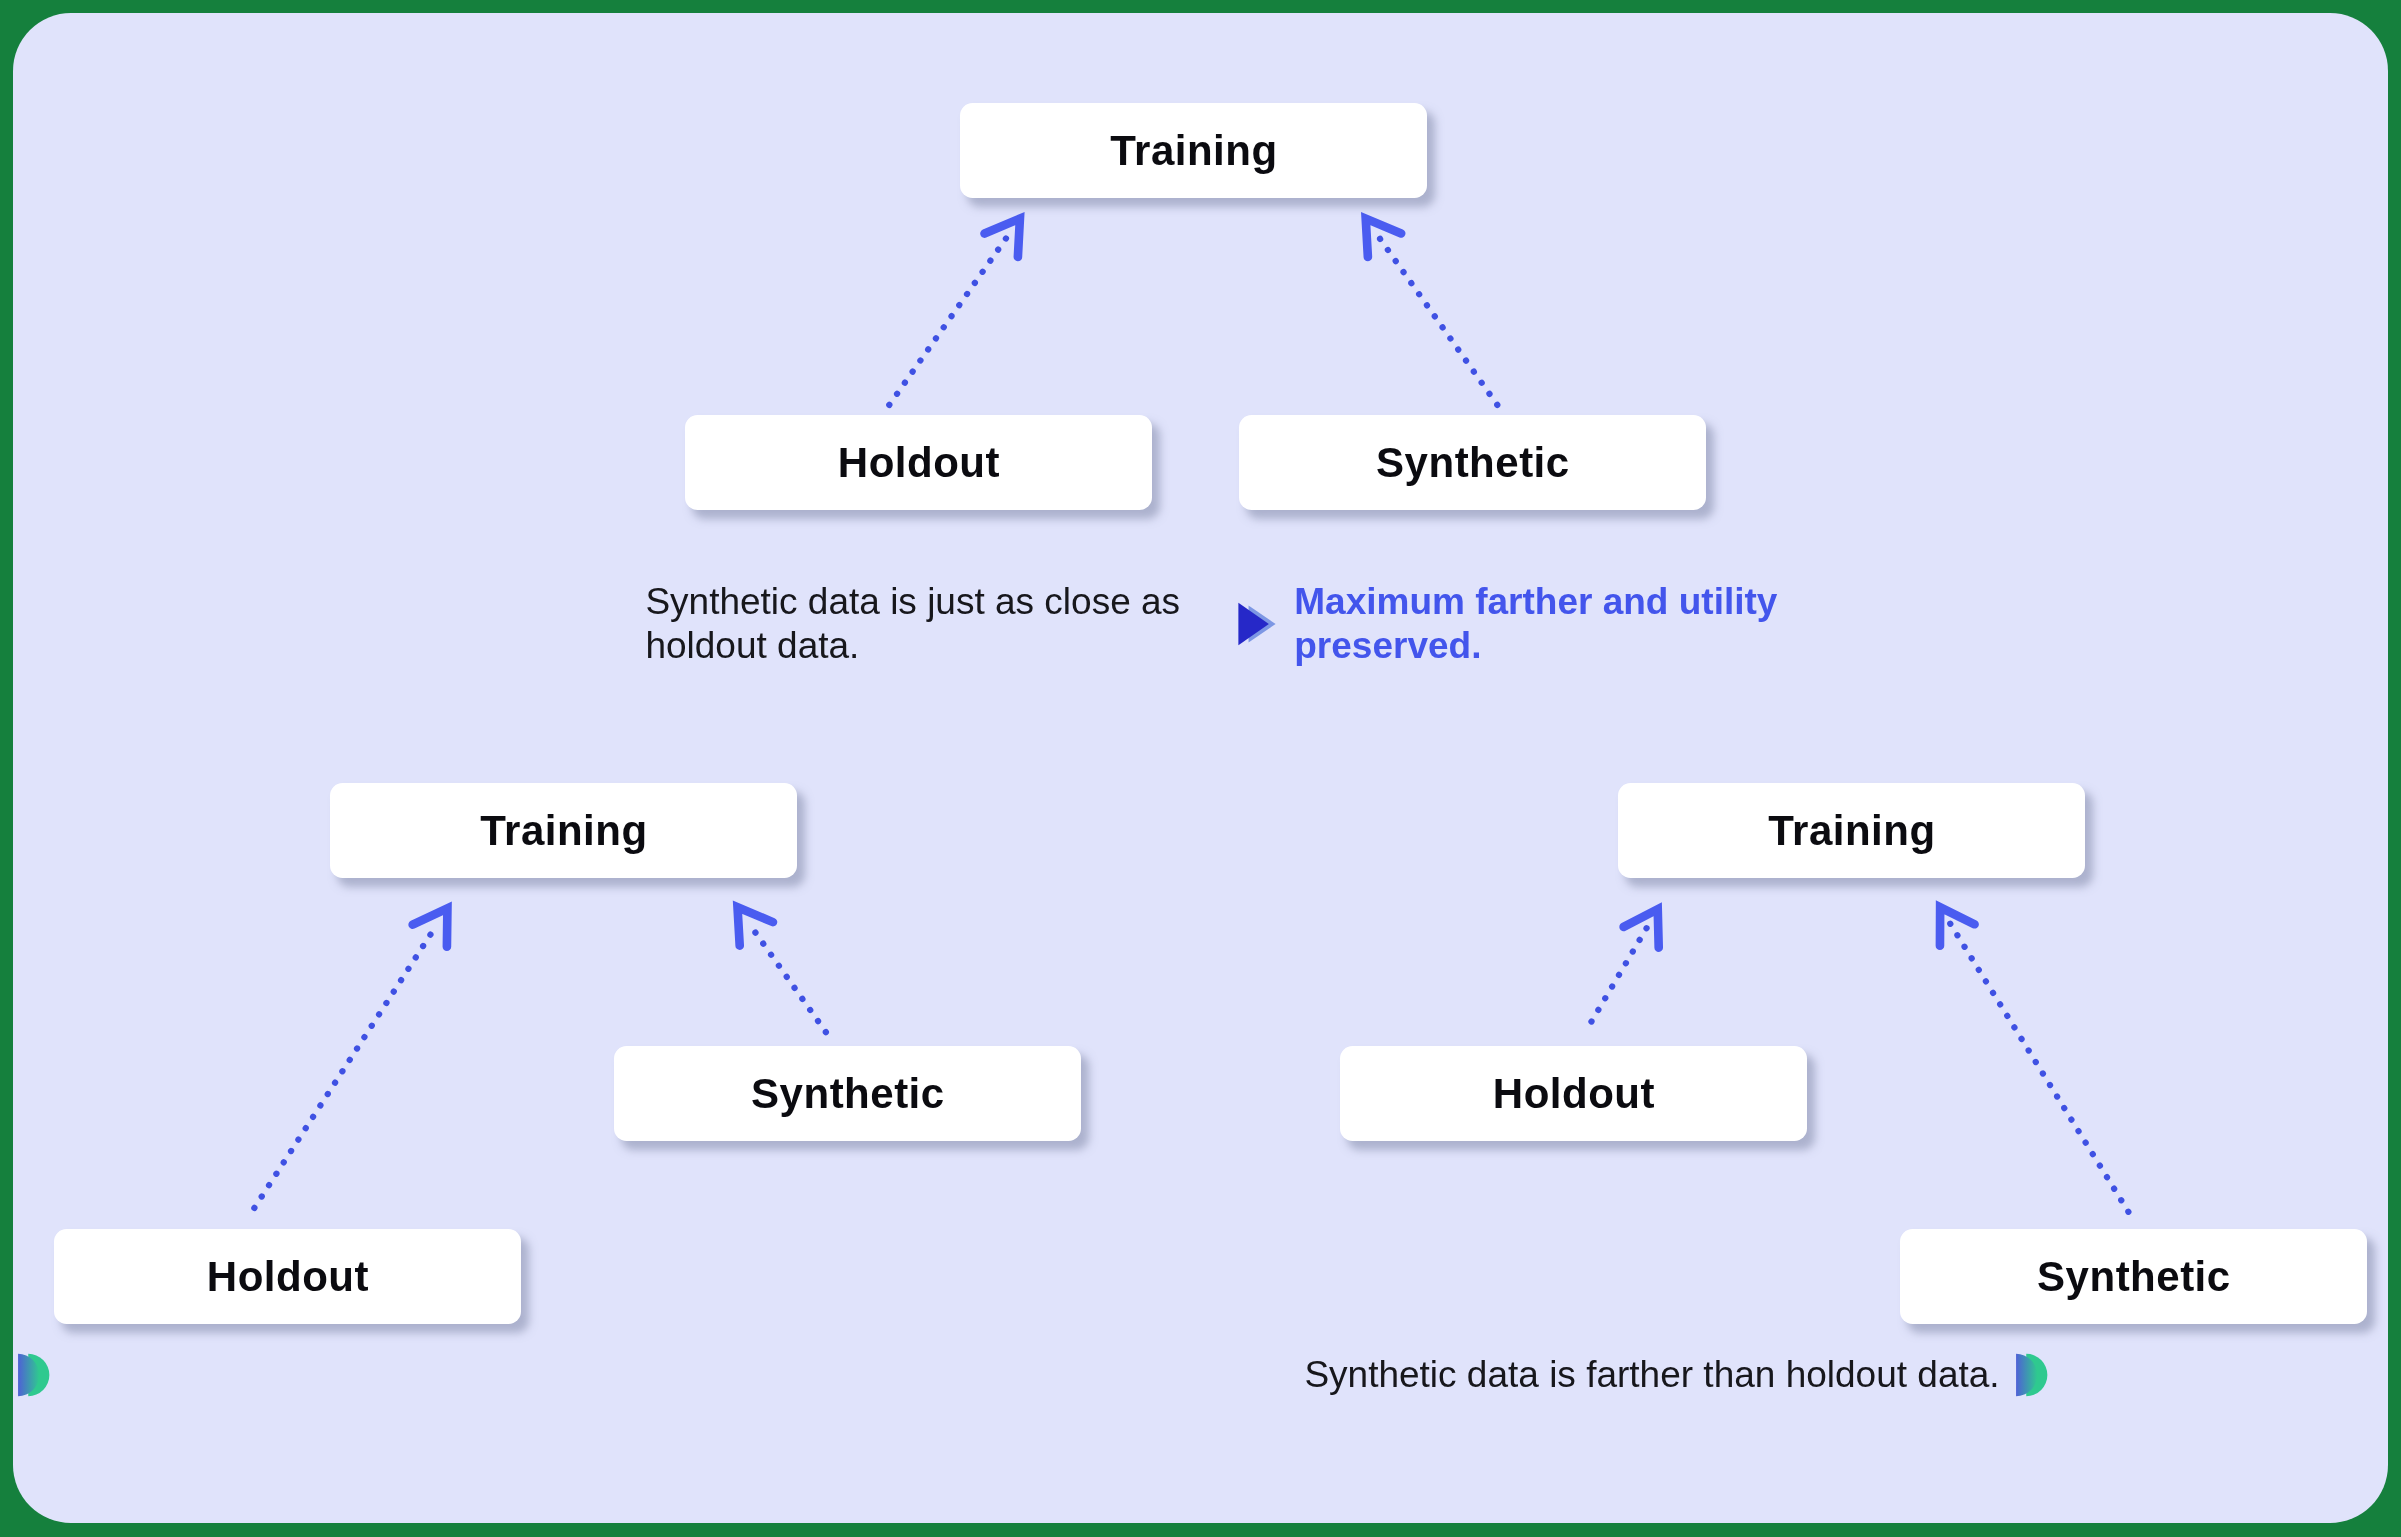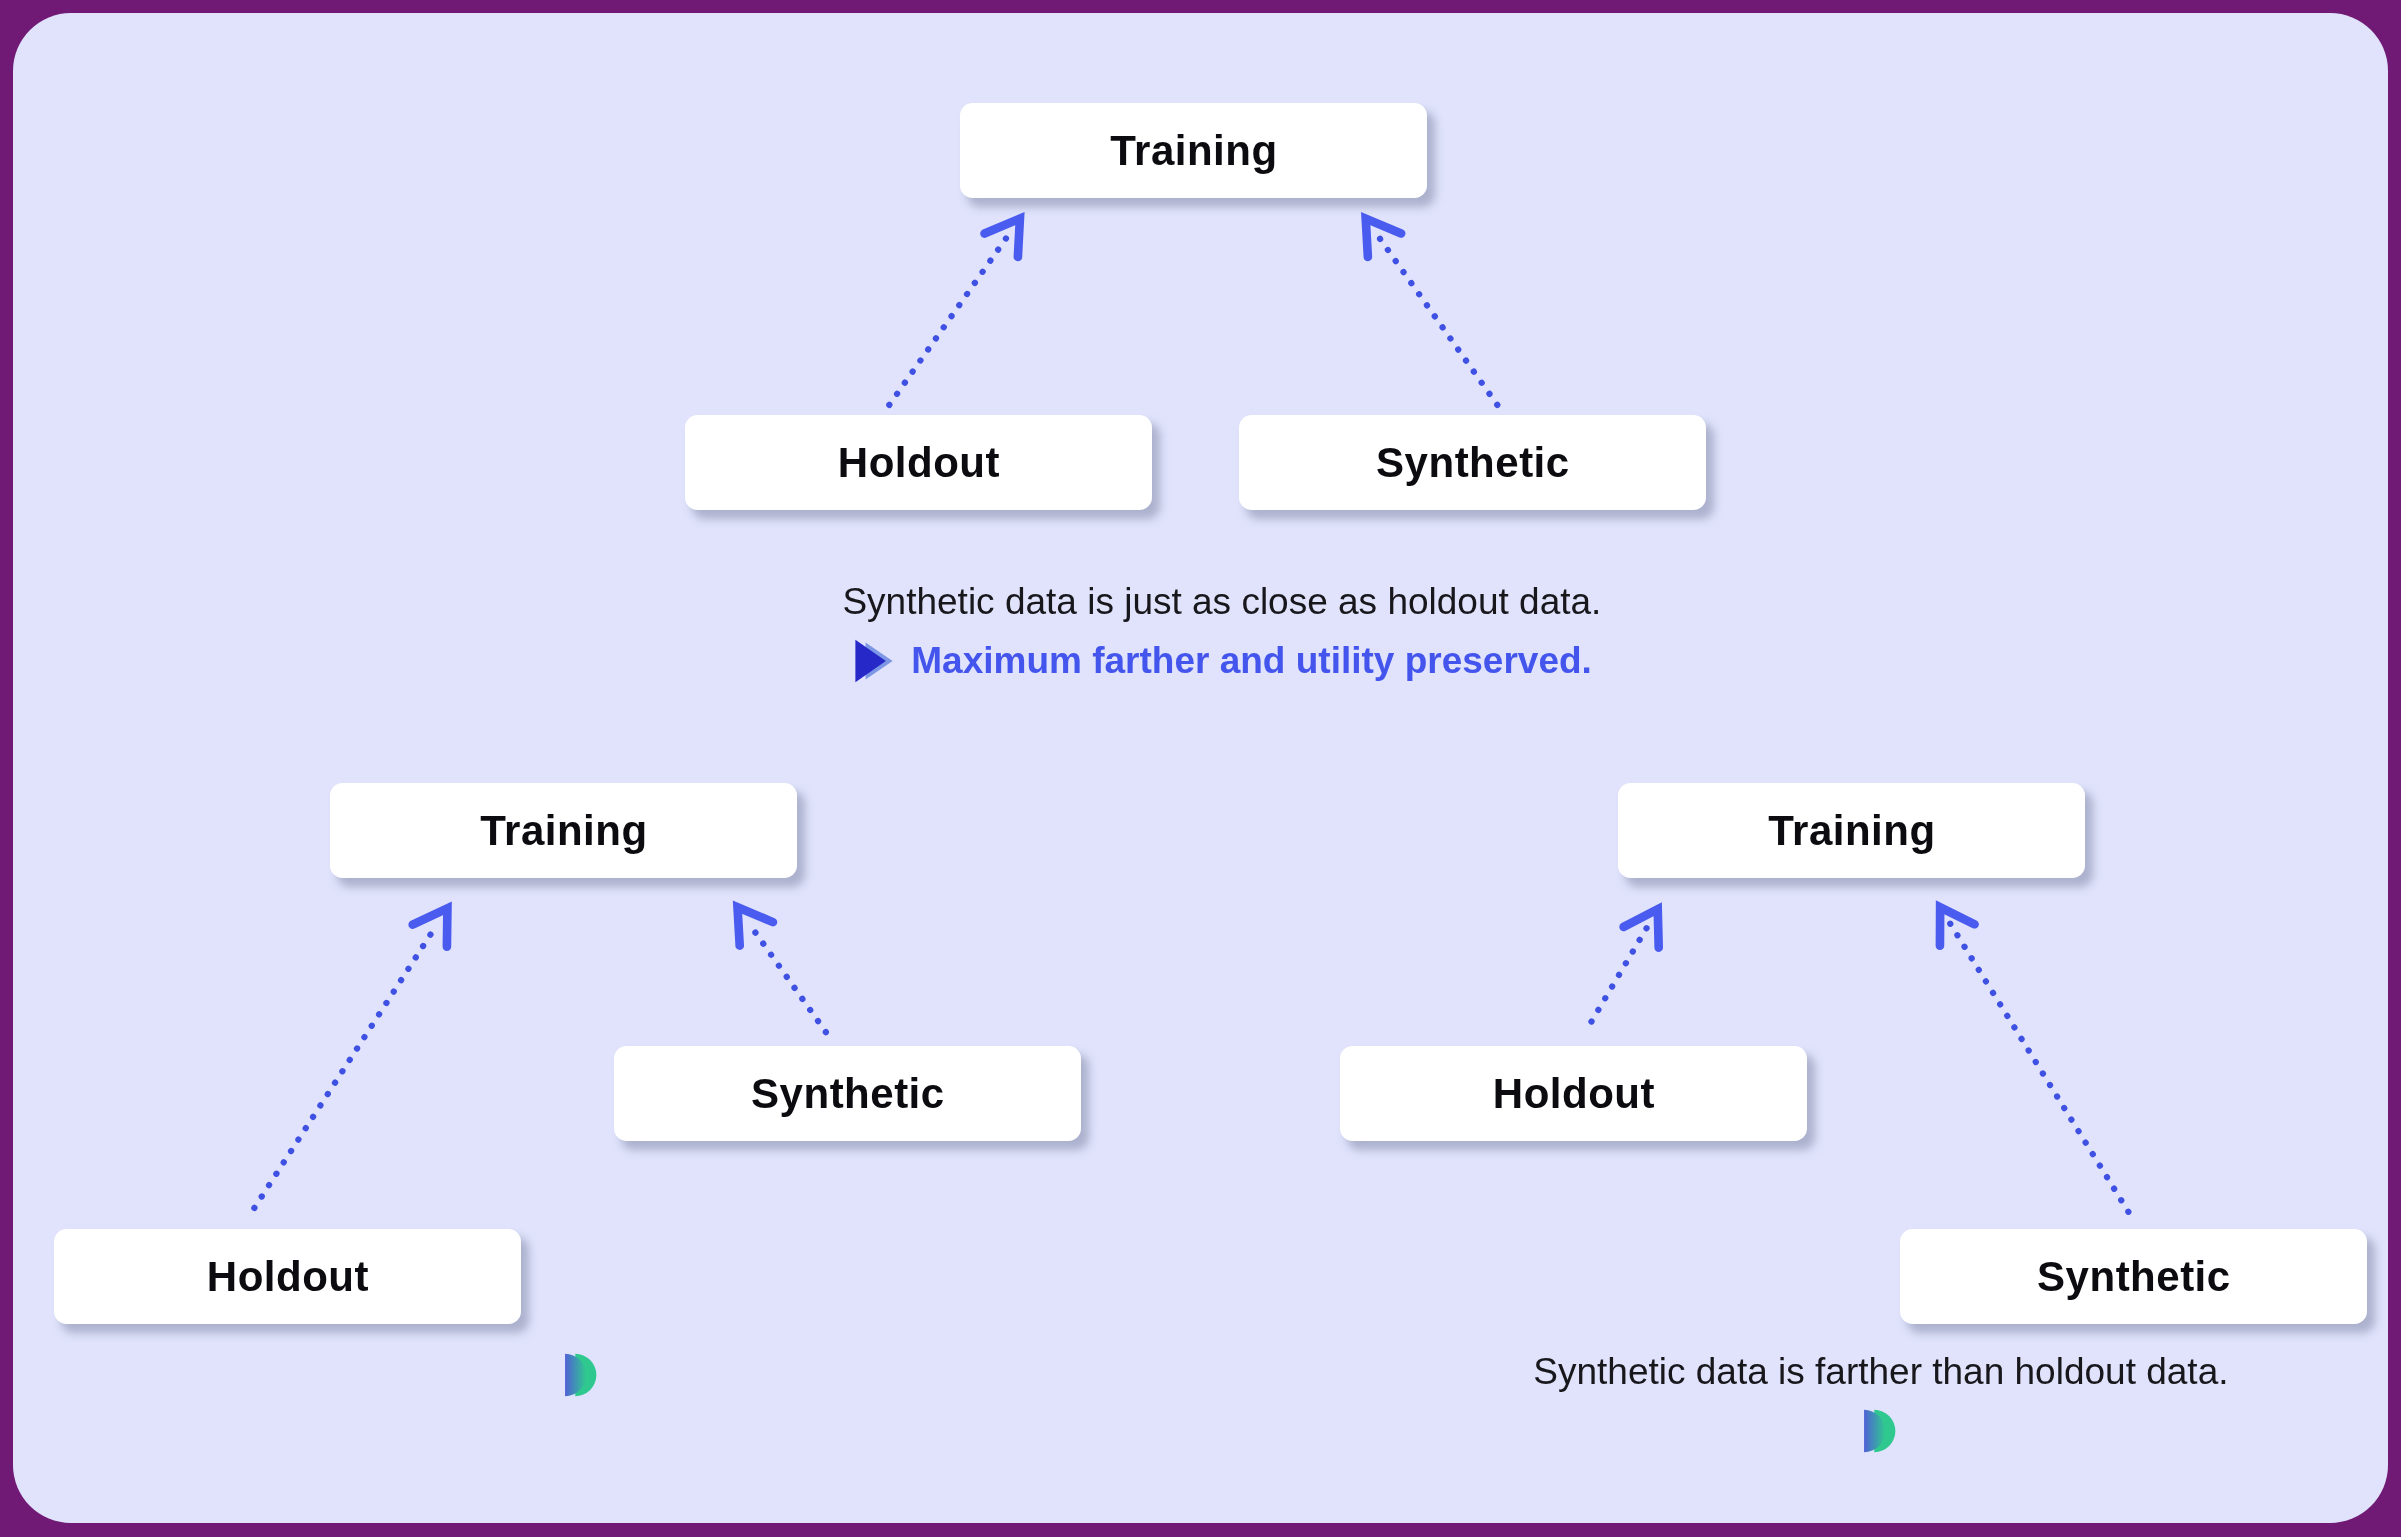--- a/index.html
+++ b/index.html
@@ -1,25 +1,25 @@
 <!DOCTYPE html>
 <html style="--c-background: #e0e3fb; --c-box_bg: #ffffff; --c-box_shadow: rgba(122,129,161,0.5); --c-caption_text: #17171c; --c-verdict_text: #4355ec; --c-arrow: #3f51e3; --c-arrowhead: #4a5cf0; --c-icon_dark_blue: #2628c8; --c-icon_light_blue: #7d97e4; --c-icon_blue: #4f61d6; --c-icon_green: #2fc98f;"><head>
 <meta charset="utf-8">
 <style>
   html,body{margin:0;padding:0;background:#ffffff;}
   body{width:2402px;height:1537px;overflow:hidden;font-family:"Liberation Sans",sans-serif;}
-  .page{position:relative;width:2402px;height:1537px;background:#701a75;}
+  .page{position:relative;width:2402px;height:1537px;background:#15803d;}
   .canvas{position:absolute;left:13.4px;top:13.4px;width:2375px;height:1510px;
           background:var(--c-background,#e0e3fb);border-radius:58px;}
   .arrows{position:absolute;left:0;top:0;width:2375px;height:1510px;pointer-events:none;}
   .node{position:absolute;width:467px;height:95px;background:var(--c-box_bg,#ffffff);
         border-radius:12.5px;box-shadow:7.7px 8.6px 8.6px var(--c-box_shadow,rgba(122,129,161,0.5));
         display:flex;align-items:center;justify-content:center;
         font-size:42px;font-weight:bold;color:#0b0b10;letter-spacing:0.5px;}
-  .caption{position:absolute;display:flex;flex-direction:column;align-items:center;gap:11.5px;}
+  .caption{position:absolute;display:flex;flex-direction:row;align-items:center;gap:11.5px;}
   .cap-line{font-size:37px;line-height:44px;color:var(--c-caption_text,#17171c);}
   .verdict{display:flex;align-items:center;gap:15.4px;}
   .verdict span{font-size:37px;line-height:44px;font-weight:bold;color:var(--c-verdict_text,#4355ec);}
   .vicon{width:44px;height:50px;flex:0 0 auto;}
 </style>
 </head>
 <body>
 
 <div class="page">
   <div class="canvas">

